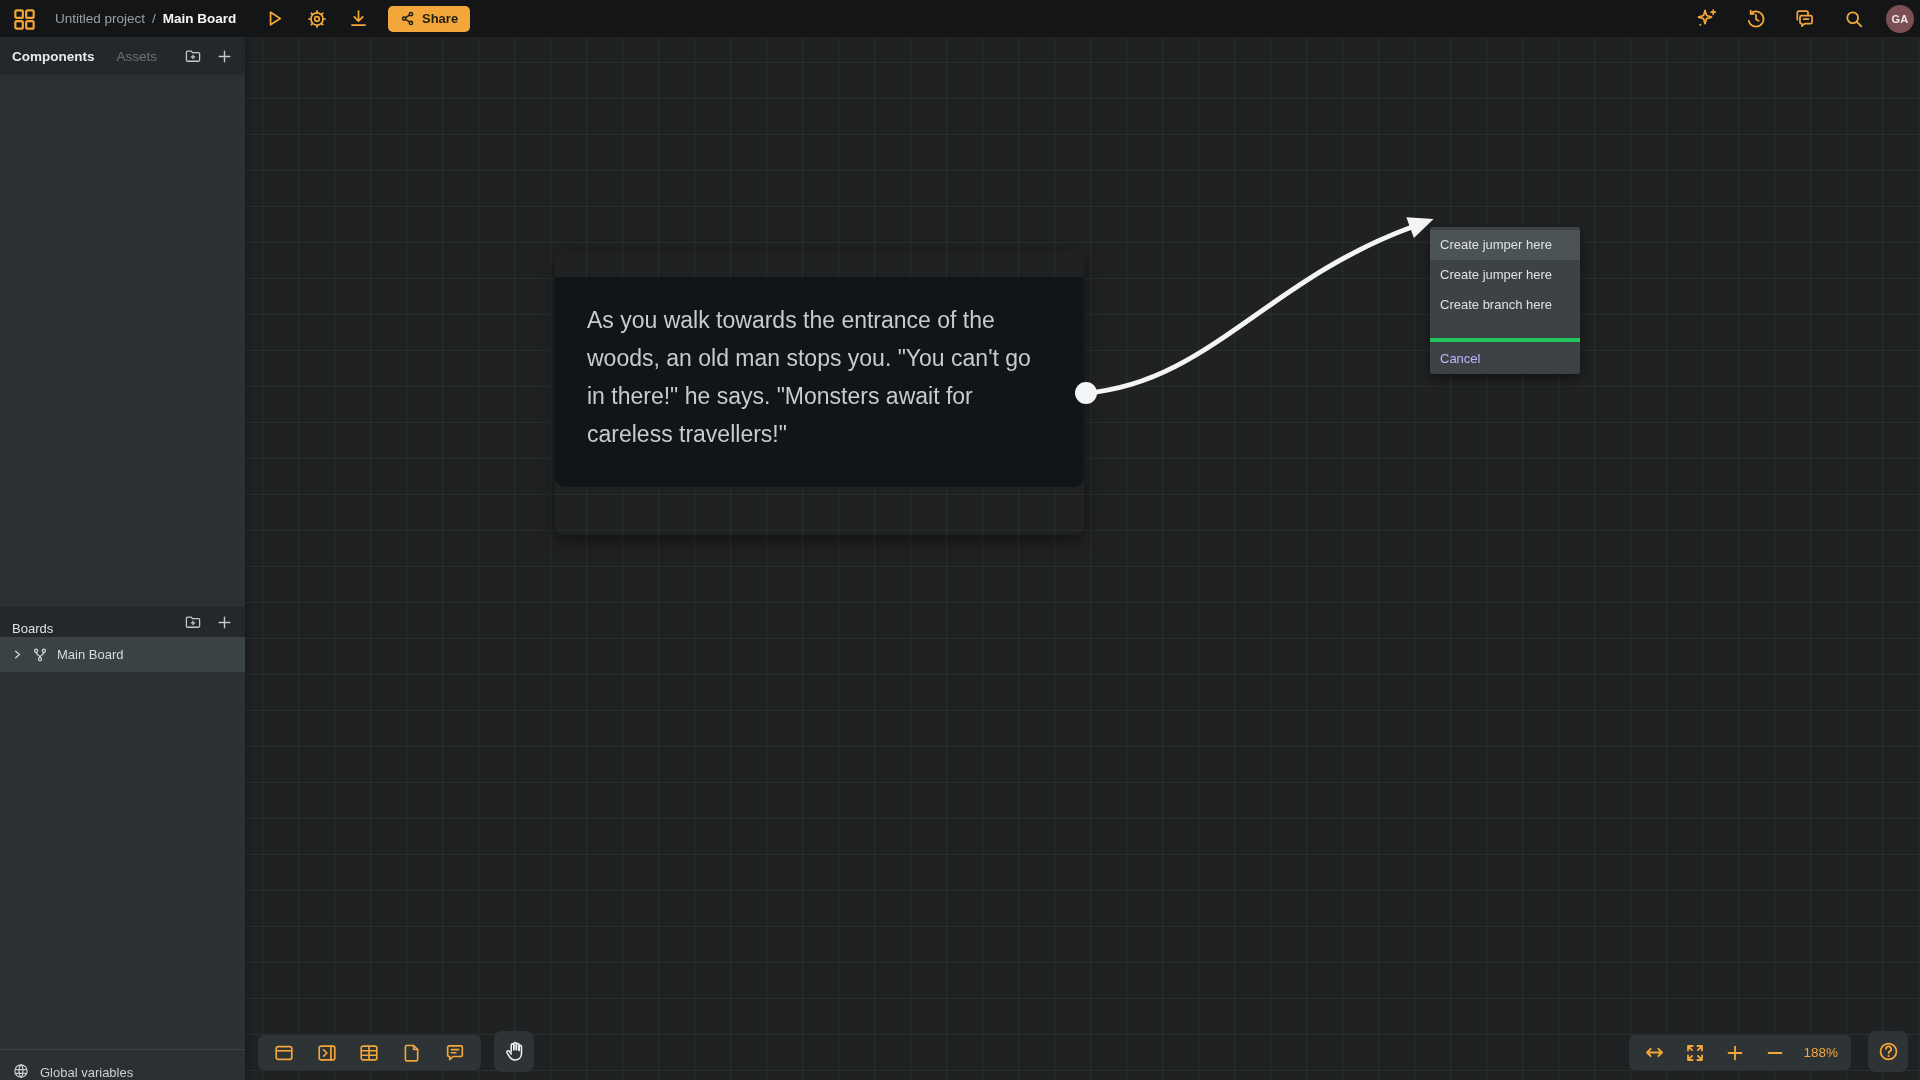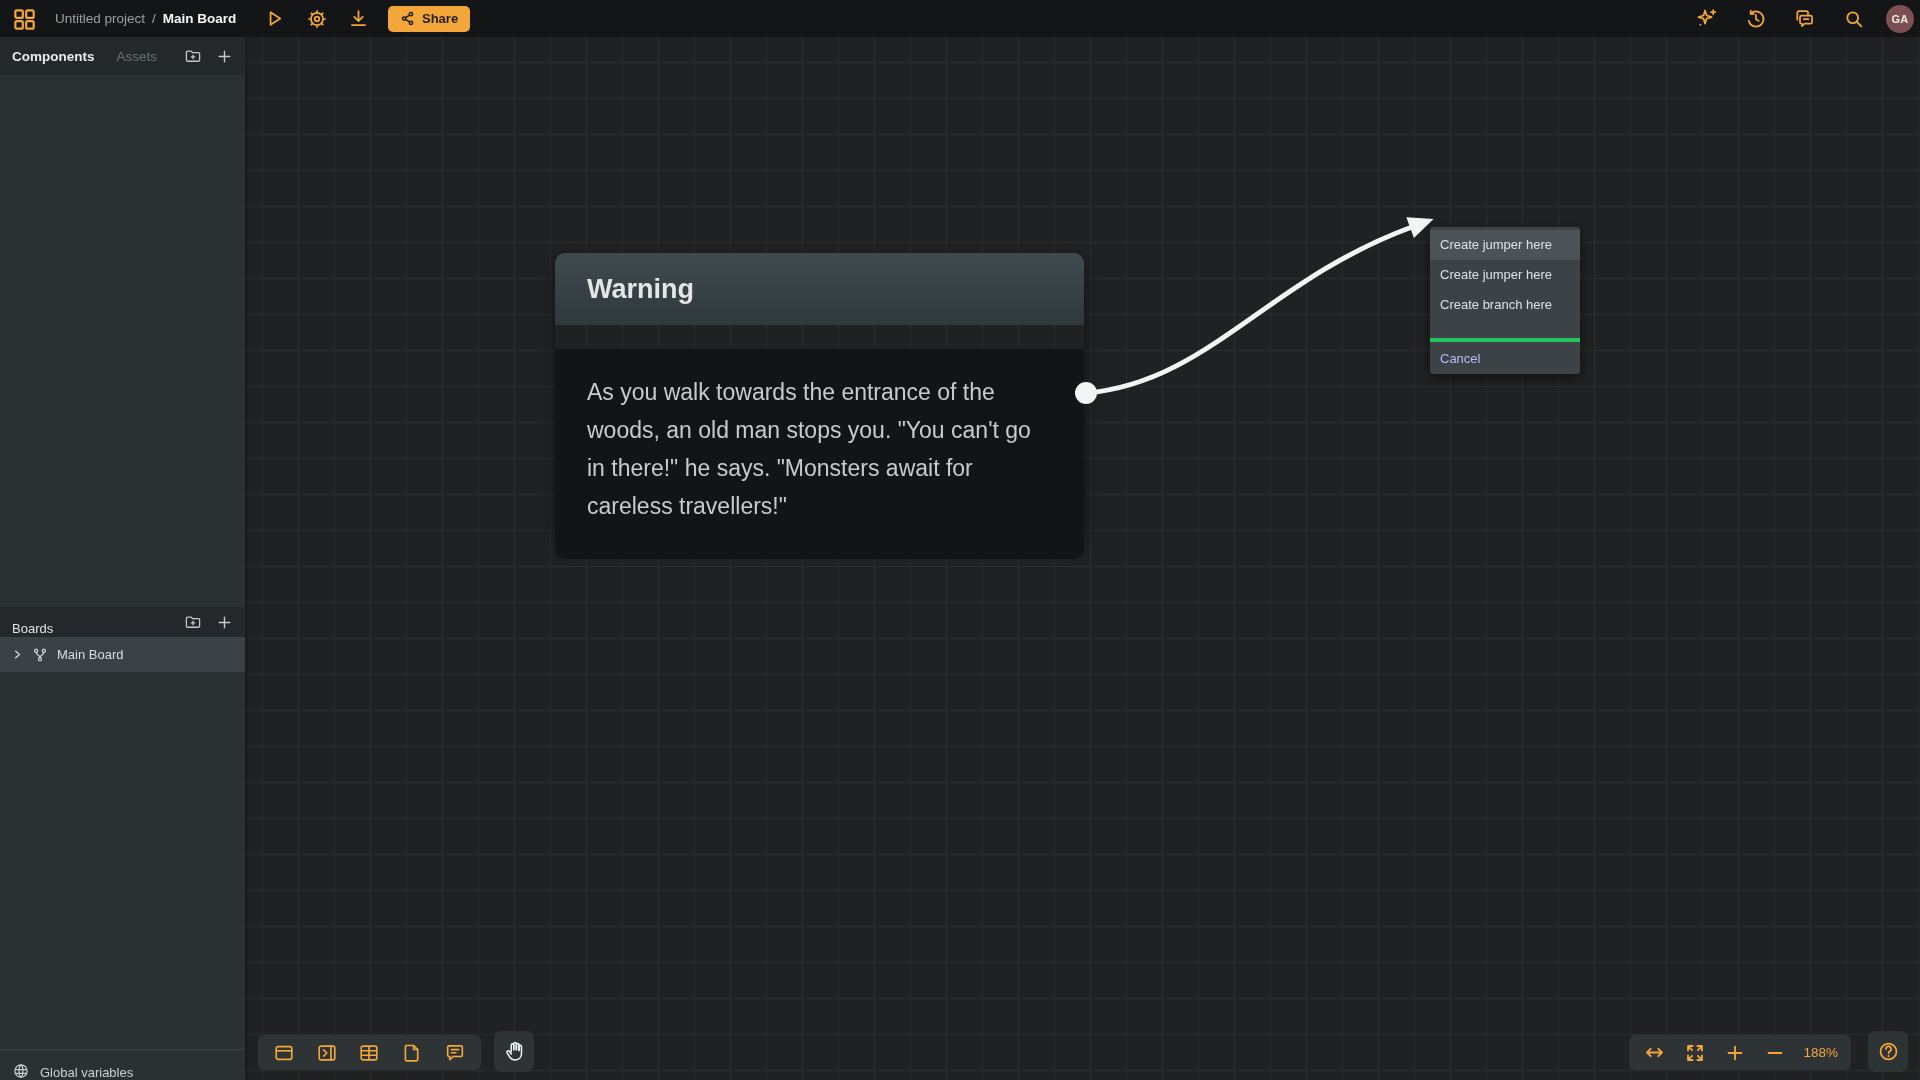--- a/index.html
+++ b/index.html
@@ -252,23 +252,20 @@
         <circle cx="12" cy="12" r="8.2"></circle>
         <path d="M12 3.8 C8.6 6 8.6 18 12 20.2 M12 3.8 C15.4 6 15.4 18 12 20.2 M4 10.2 H20 M4.6 15.2 H19.4"></path>
       </svg>
       <span>Global variables</span>
     </div>
   </div>
 
   <div class="canvas">
 
     <div class="element-card">
-      <div class="card-header">
-        <span class="card-title">Warning</span>
-      </div>
       <div class="card-body">As you walk towards the entrance of the woods, an old man stops you. "You can't go in there!" he says. "Monsters await for careless travellers!"</div>
     </div>
 
     <svg class="arrow-layer" viewBox="0 0 1675 1043">
       <defs>
         <marker id="ah" markerUnits="userSpaceOnUse" markerWidth="30" markerHeight="26" refX="4" refY="13" orient="auto">
           <path d="M2 2 L27 13 L2 24 Z" fill="#f2f4f5"></path>
         </marker>
       </defs>
       <path d="M841 356 C 962 346 1022 243 1167 190" fill="none" stroke="#f2f4f5" stroke-width="5" stroke-linecap="round" marker-end="url(#ah)"></path>

